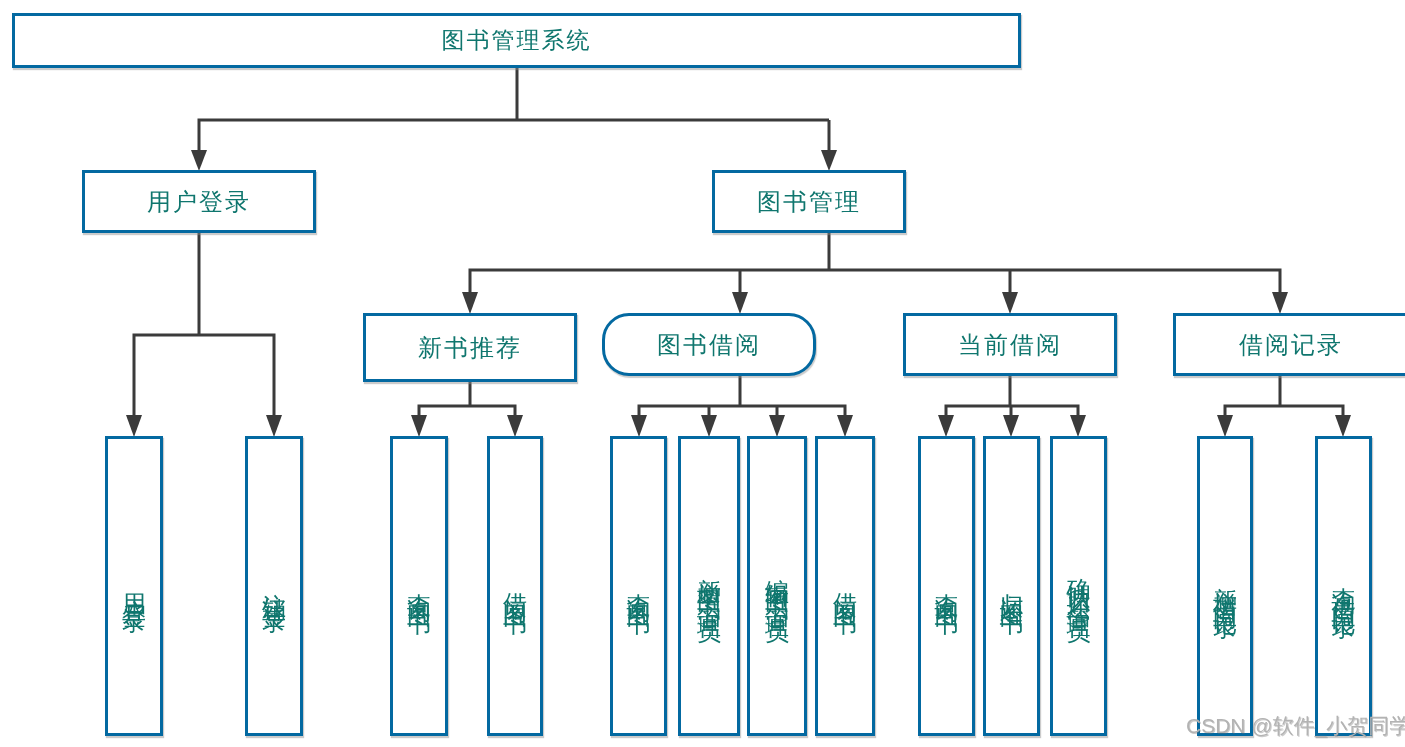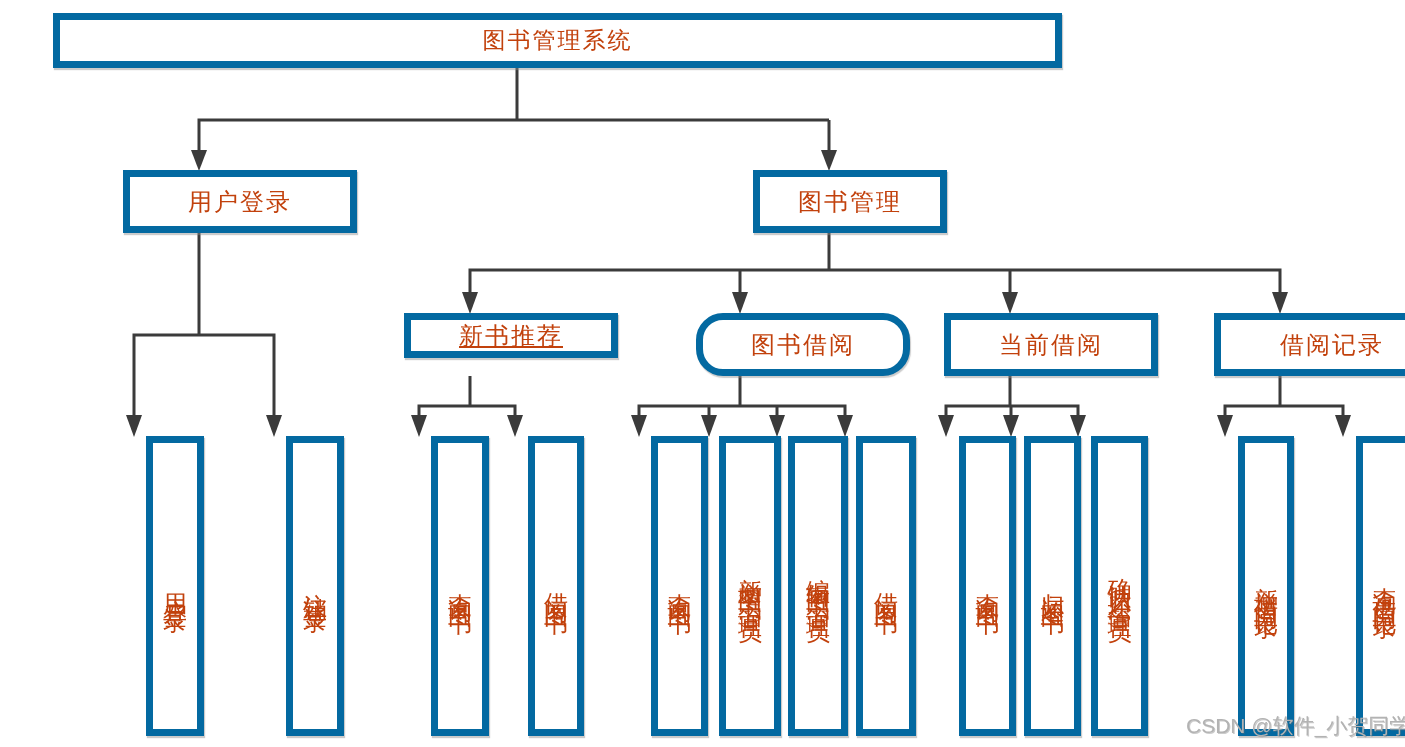--- a/index.html
+++ b/index.html
@@ -14,28 +14,27 @@
   }
   svg.connectors {
     position: absolute;
     left: 0; top: 0;
     width: 1405px; height: 747px;
     pointer-events: none;
   }
   .node {
     position: absolute;
     background: #ffffff;
-    border: 7px solid #0369a1;
+    border: 3px solid #0369a1;
     box-shadow: 1px 2px 1px rgba(140,140,140,0.45);
     display: flex;
     align-items: center;
     justify-content: center;
-    color: #c2410c;
+    color: #0f766e;
     z-index: 2;
-    margin-left: 41px;
   }
   .node .hlabel {
     font-size: 24px;
     letter-spacing: 2px;
     white-space: nowrap;
   }
   .node.root .hlabel { font-size: 23px; }
   .node.leaf .vlabel {
     writing-mode: vertical-rl;
     text-orientation: mixed;
@@ -97,24 +96,24 @@
     <span class="hlabel">图书管理系统</span>
   </div>
 
   <div class="node" style="left:82px; top:170px; width:234px; height:63px;">
     <span class="hlabel">用户登录</span>
   </div>
   <div class="node" style="left:712px; top:170px; width:194px; height:63px;">
     <span class="hlabel">图书管理</span>
   </div>
 
-  <div class="node" style="left:363px; top:313px; width:214px; height:45px;text-decoration:underline;">
+  <div class="node" style="left:363px; top:313px; width:214px; height:69px;">
     <span class="hlabel">新书推荐</span>
   </div>
-  <div class="node" style="left:655px; top:313px; width:214px; height:63px;border-radius:27px;">
+  <div class="node" style="left:602px; top:313px; width:214px; height:63px;border-radius:27px;">
     <span class="hlabel">图书借阅</span>
   </div>
   <div class="node" style="left:903px; top:313px; width:214px; height:63px;justify-content:center;">
     <span class="hlabel">当前借阅</span>
   </div>
   <div class="node" style="left:1173px; top:313px; width:236px; height:63px;">
     <span class="hlabel">借阅记录</span>
   </div>
 
   <div class="node leaf" style="left:105px; top:436px; width:58px; height:300px;">

